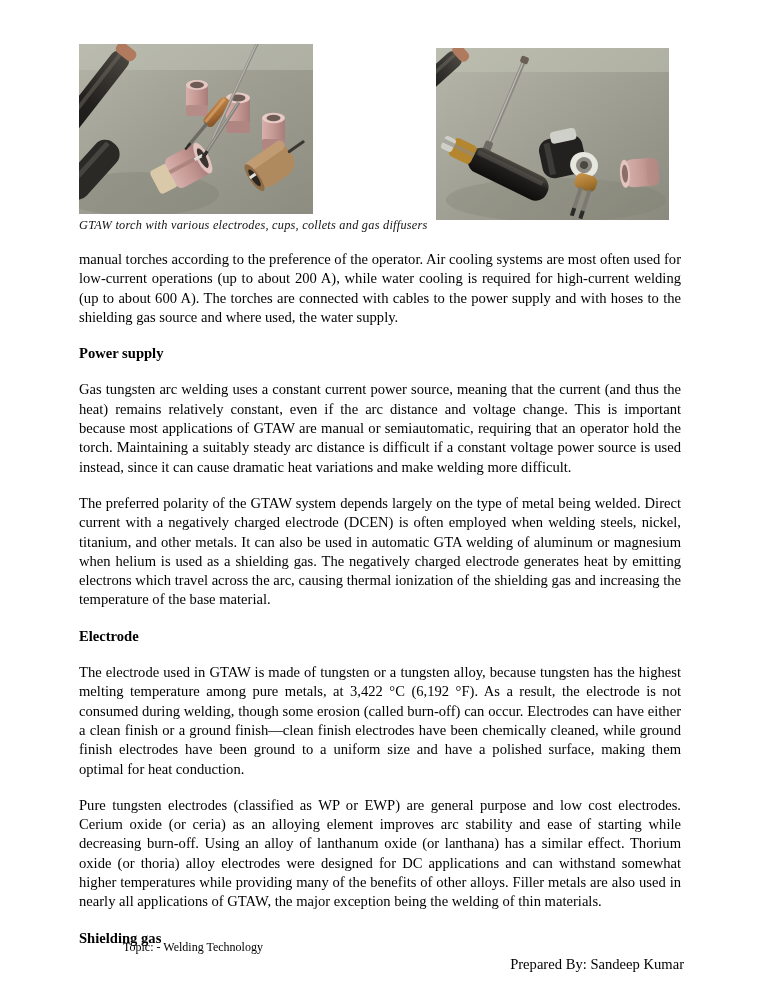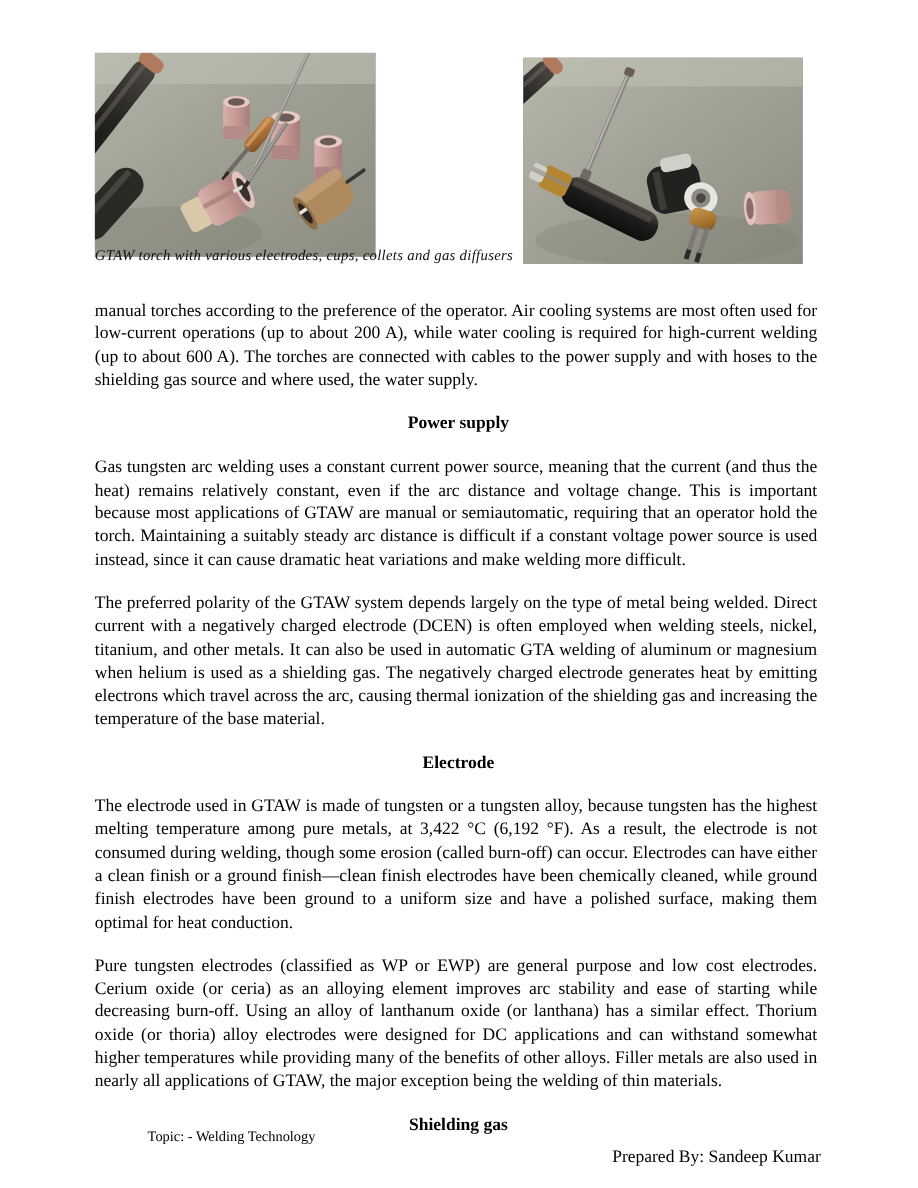--- a/index.html
+++ b/index.html
@@ -47,21 +47,21 @@
     height: 172px;
   }
   .photo-inner {
     position: absolute;
     inset: 0;
   }
 
   .caption {
     position: absolute;
     left: 79px;
-    top: 206px;
+    top: 218px;
     width: 620px;
     font-style: italic;
     font-size: 12.3px;
     line-height: 1.3;
     letter-spacing: 0.02em;
     color: #111;
   }
 
   
   .content {
@@ -77,21 +77,21 @@
     text-align: justify;
     text-justify: inter-word;
     hyphens: none;
   }
   p.body:last-child { margin-bottom: 0; }
   h2.heading {
     margin: 0 0 17px 0;
     font-size: 14.6px;
     line-height: 19.3px;
     font-weight: bold;
-    text-align: center;
+    text-align: left;
   }
 
   
   .page-number {
     position: absolute;
     top: 903px;
     left: 0;
     width: 765px;
     text-align: center;
     font-size: 14.6px;

